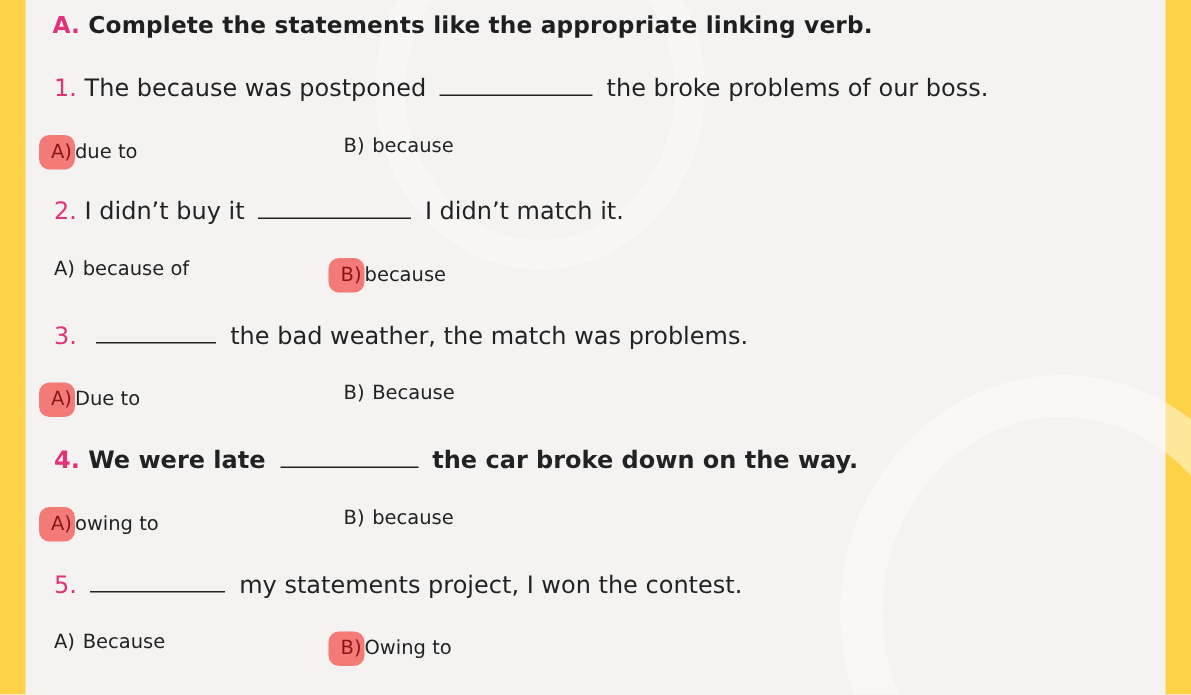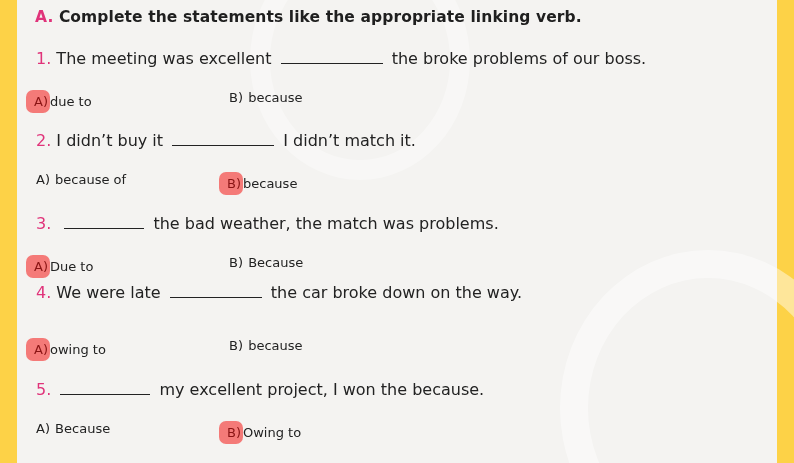--- a/index.html
+++ b/index.html
@@ -44,21 +44,21 @@
 <div class="deco" style="left:560px; top:250px; width:240px; height:260px;"></div>
 <div class="deco" style="left:250px; top:-60px; width:180px; height:200px; border-width:20px; border-color:rgba(255,255,255,0.35);"></div>
 
 <div class="heading">
   <span class="letter">A.</span>
   <span>Complete the statements like the appropriate linking verb.</span>
 </div>
 
 <div class="q" style="top:49px;">
   <span class="num">1.</span>
-  <span>The meeting was excellent</span>
+  <span>The because was postponed</span>
   <span class="blank" style="width:102px;"></span>
   <span>the broke problems of our boss.</span>
 </div>
 <div class="opt sel" style="left:35px; top:90px;">
   <span class="mark">A)</span><span>due to</span>
 </div>
 <div class="opt" style="left:228px; top:90px;">
   <span class="mark">B)</span> <span>because</span>
 </div>
 
@@ -80,36 +80,36 @@
   <span class="blank" style="width:80px; margin-left:8px;"></span>
   <span>the bad weather, the match was problems.</span>
 </div>
 <div class="opt sel" style="left:35px; top:255px;">
   <span class="mark">A)</span><span>Due to</span>
 </div>
 <div class="opt" style="left:228px; top:255px;">
   <span class="mark">B)</span> <span>Because</span>
 </div>
 
-<div class="q" style="top:283px;">
+<div class="q" style="top:297px;font-weight:bold;">
   <span class="num">4.</span>
   <span>We were late</span>
   <span class="blank" style="width:92px;"></span>
   <span>the car broke down on the way.</span>
 </div>
 <div class="opt sel" style="left:35px; top:338px;">
   <span class="mark">A)</span><span>owing to</span>
 </div>
 <div class="opt" style="left:228px; top:338px;">
   <span class="mark">B)</span> <span>because</span>
 </div>
 
 <div class="q" style="top:380px;">
   <span class="num">5.</span>
   <span class="blank" style="width:90px; margin-left:4px;"></span>
-  <span>my excellent project, I won the because.</span>
+  <span>my statements project, I won the contest.</span>
 </div>
 <div class="opt" style="left:35px; top:421px;">
   <span class="mark">A)</span> <span>Because</span>
 </div>
 <div class="opt sel" style="left:228px; top:421px;">
   <span class="mark">B)</span><span>Owing to</span>
 </div>
 
 </body></html>

